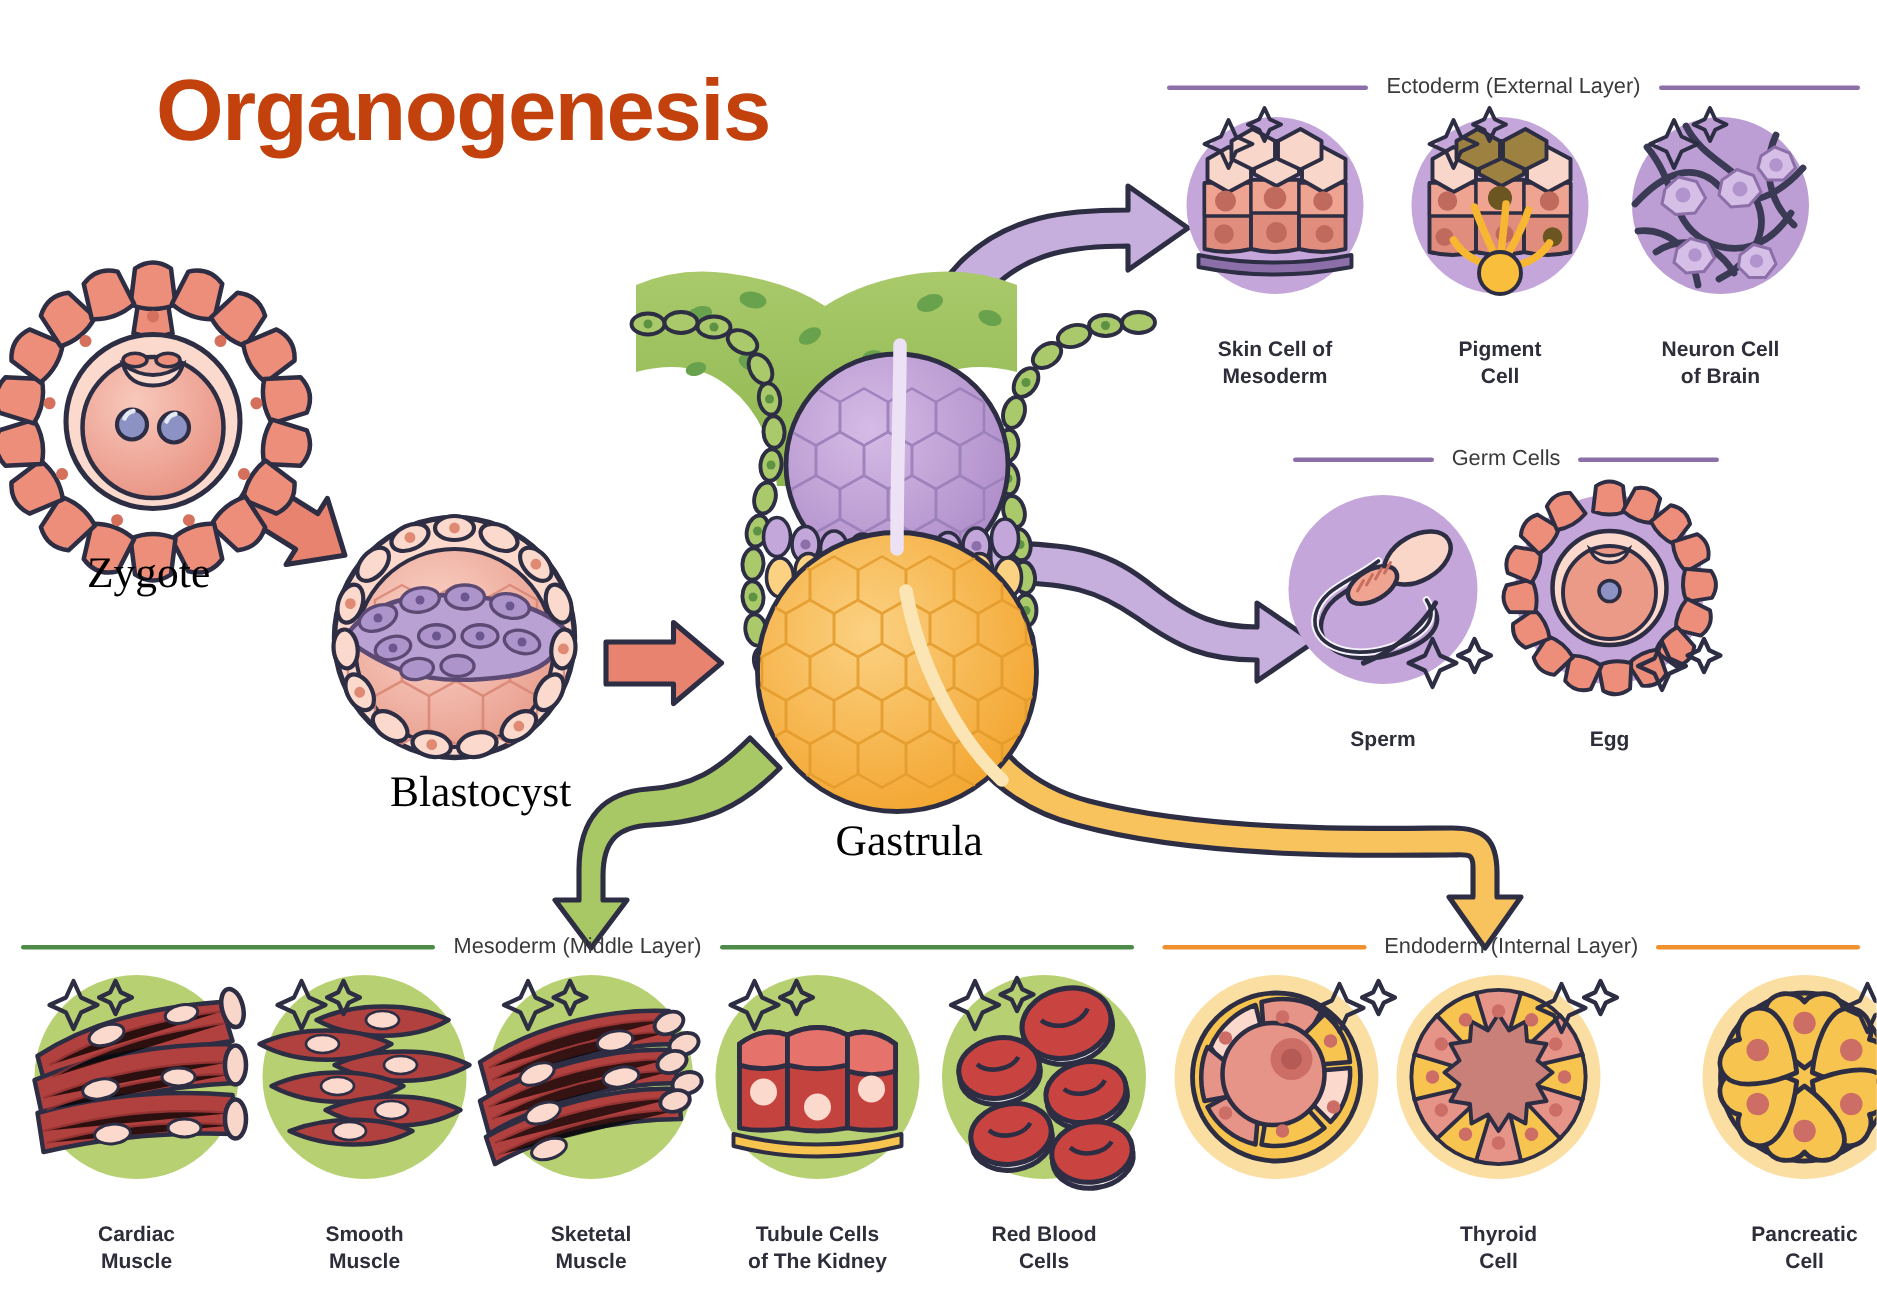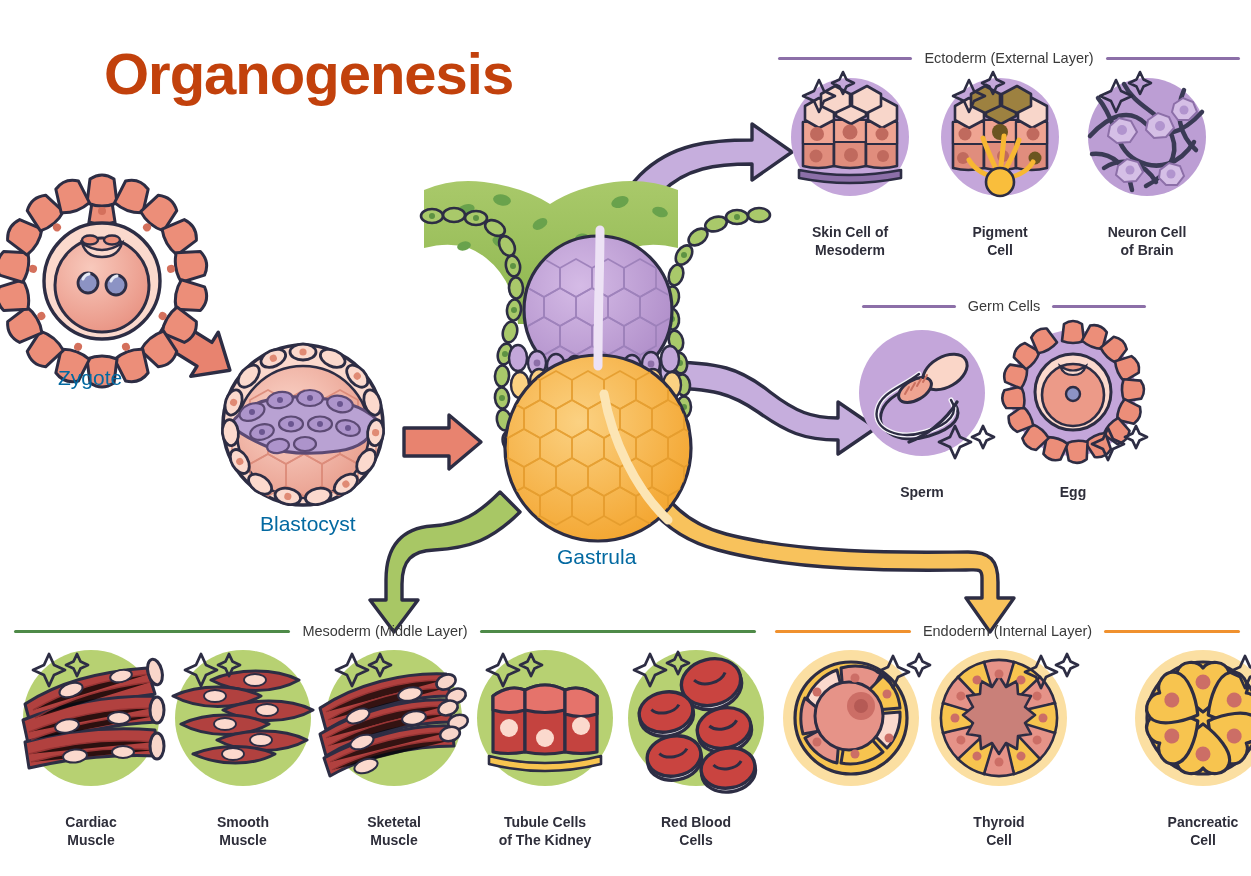--- a/index.html
+++ b/index.html
@@ -19,21 +19,21 @@
   .section-head .rule{height:3px;flex:0 0 auto;border-radius:2px;}
   .section-head .rule.flex{flex:1 1 auto;}
   .section-head .htxt{font-size:14.5px;font-weight:normal;color:#3a3a3a;white-space:nowrap;}
 
   
   .cell-item{position:absolute;text-align:center;}
   .disc{position:relative;border-radius:50%;margin:0 auto;}
   .cap{margin-top:27px;font-size:14px;font-weight:bold;color:#2e2e3a;line-height:1.32;}
   .cap .l2{display:block;}
 
-  .stage-label{position:absolute;font-size:21px;color:#0369a1;white-space:nowrap;}
+  .stage-label{position:absolute;font-size:29px;color:#000000;white-space:nowrap;font-family:Liberation Serif, serif;}
 </style>
 </head>
 <body>
 
 <div class="stage">
 
   <div id="page-title">Organogenesis</div>
 
   <svg class="layer" viewBox="0 0 1251 876">
     <defs>

